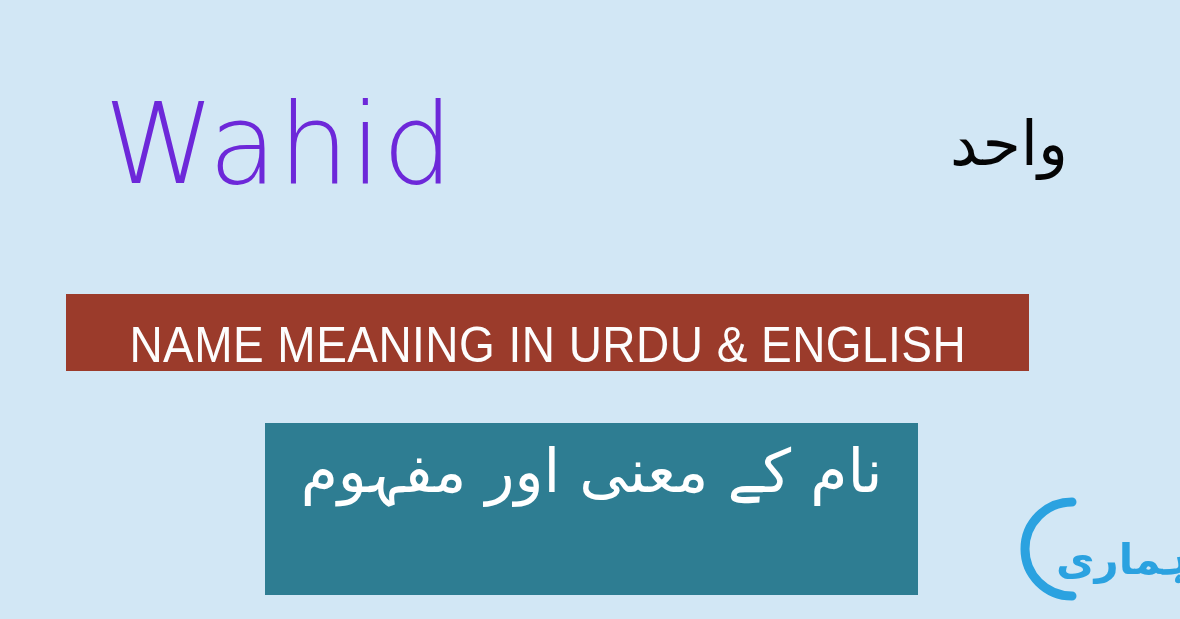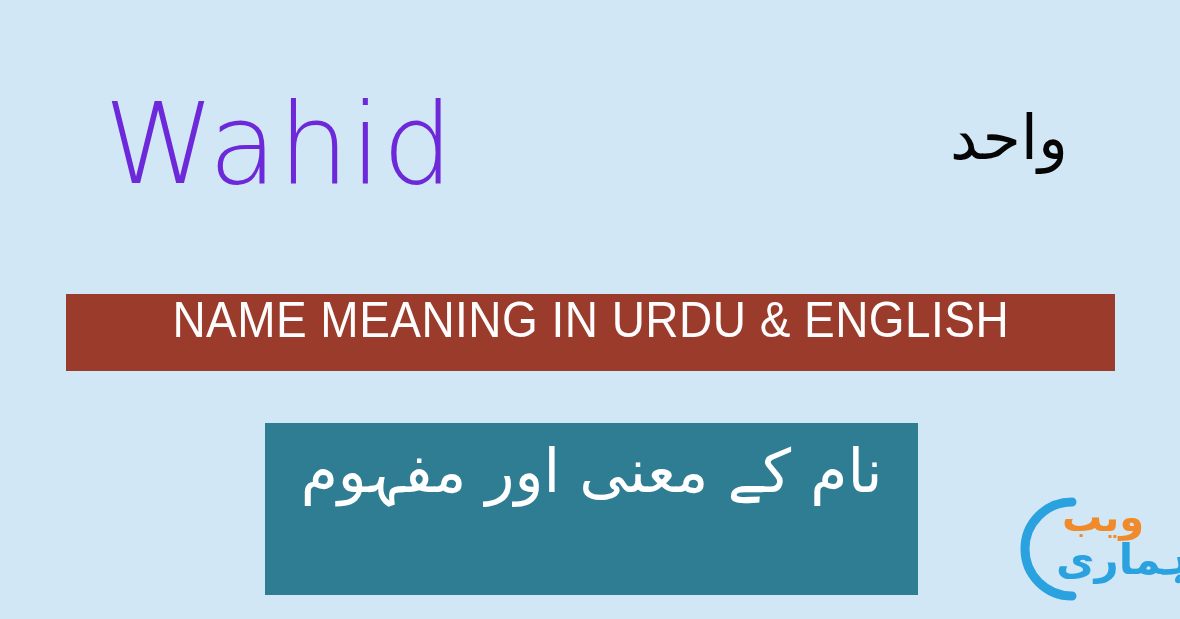--- a/index.html
+++ b/index.html
@@ -27,40 +27,40 @@
     font-weight: 300;
     font-size: 112px;
     line-height: 112px;
     letter-spacing: 1px;
     color: #6d28d9;
     white-space: nowrap;
   }
   #name-urdu {
     position: absolute;
     right: 112px;
-    top: 100px;
+    top: 106px;
     direction: rtl;
     font-family: "DejaVu Sans", sans-serif;
     font-weight: 400;
     font-size: 62px;
     line-height: 76px;
     color: #050505;
     white-space: nowrap;
   }
 
   
   #banner-english {
     position: absolute;
     left: 66px;
     top: 294px;
-    width: 1049px;
+    width: 963px;
     height: 77px;
     background: #9b3b2b;
     display: flex;
-    align-items: flex-start;
+    align-items: flex-end;
     justify-content: center;
   }
   #banner-english-text {
     color: #fdfdfd;
     font-family: "Liberation Sans", sans-serif;
     font-weight: 400;
     font-size: 50px;
     line-height: 52px;
     letter-spacing: 0.5px;
     transform: scaleX(0.92);
@@ -136,17 +136,16 @@
   </div>
 
   <div id="banner-urdu">
     <div id="banner-urdu-text">نام کے معنی اور مفہوم</div>
   </div>
 
   <div id="site-logo">
     <svg width="160" height="122" viewBox="0 0 160 122">
       <path d="M62 10 A 46 46 0 1 0 62 104" fill="none" stroke="#2ba2e0" stroke-width="9" stroke-linecap="round"></path>
     </svg>
-    <div id="logo-word-web" class="logo-word">ویب</div>
     <div id="logo-word-hamari" class="logo-word">ہماری</div>
   </div>
 
 </div>
 
 </body></html>

